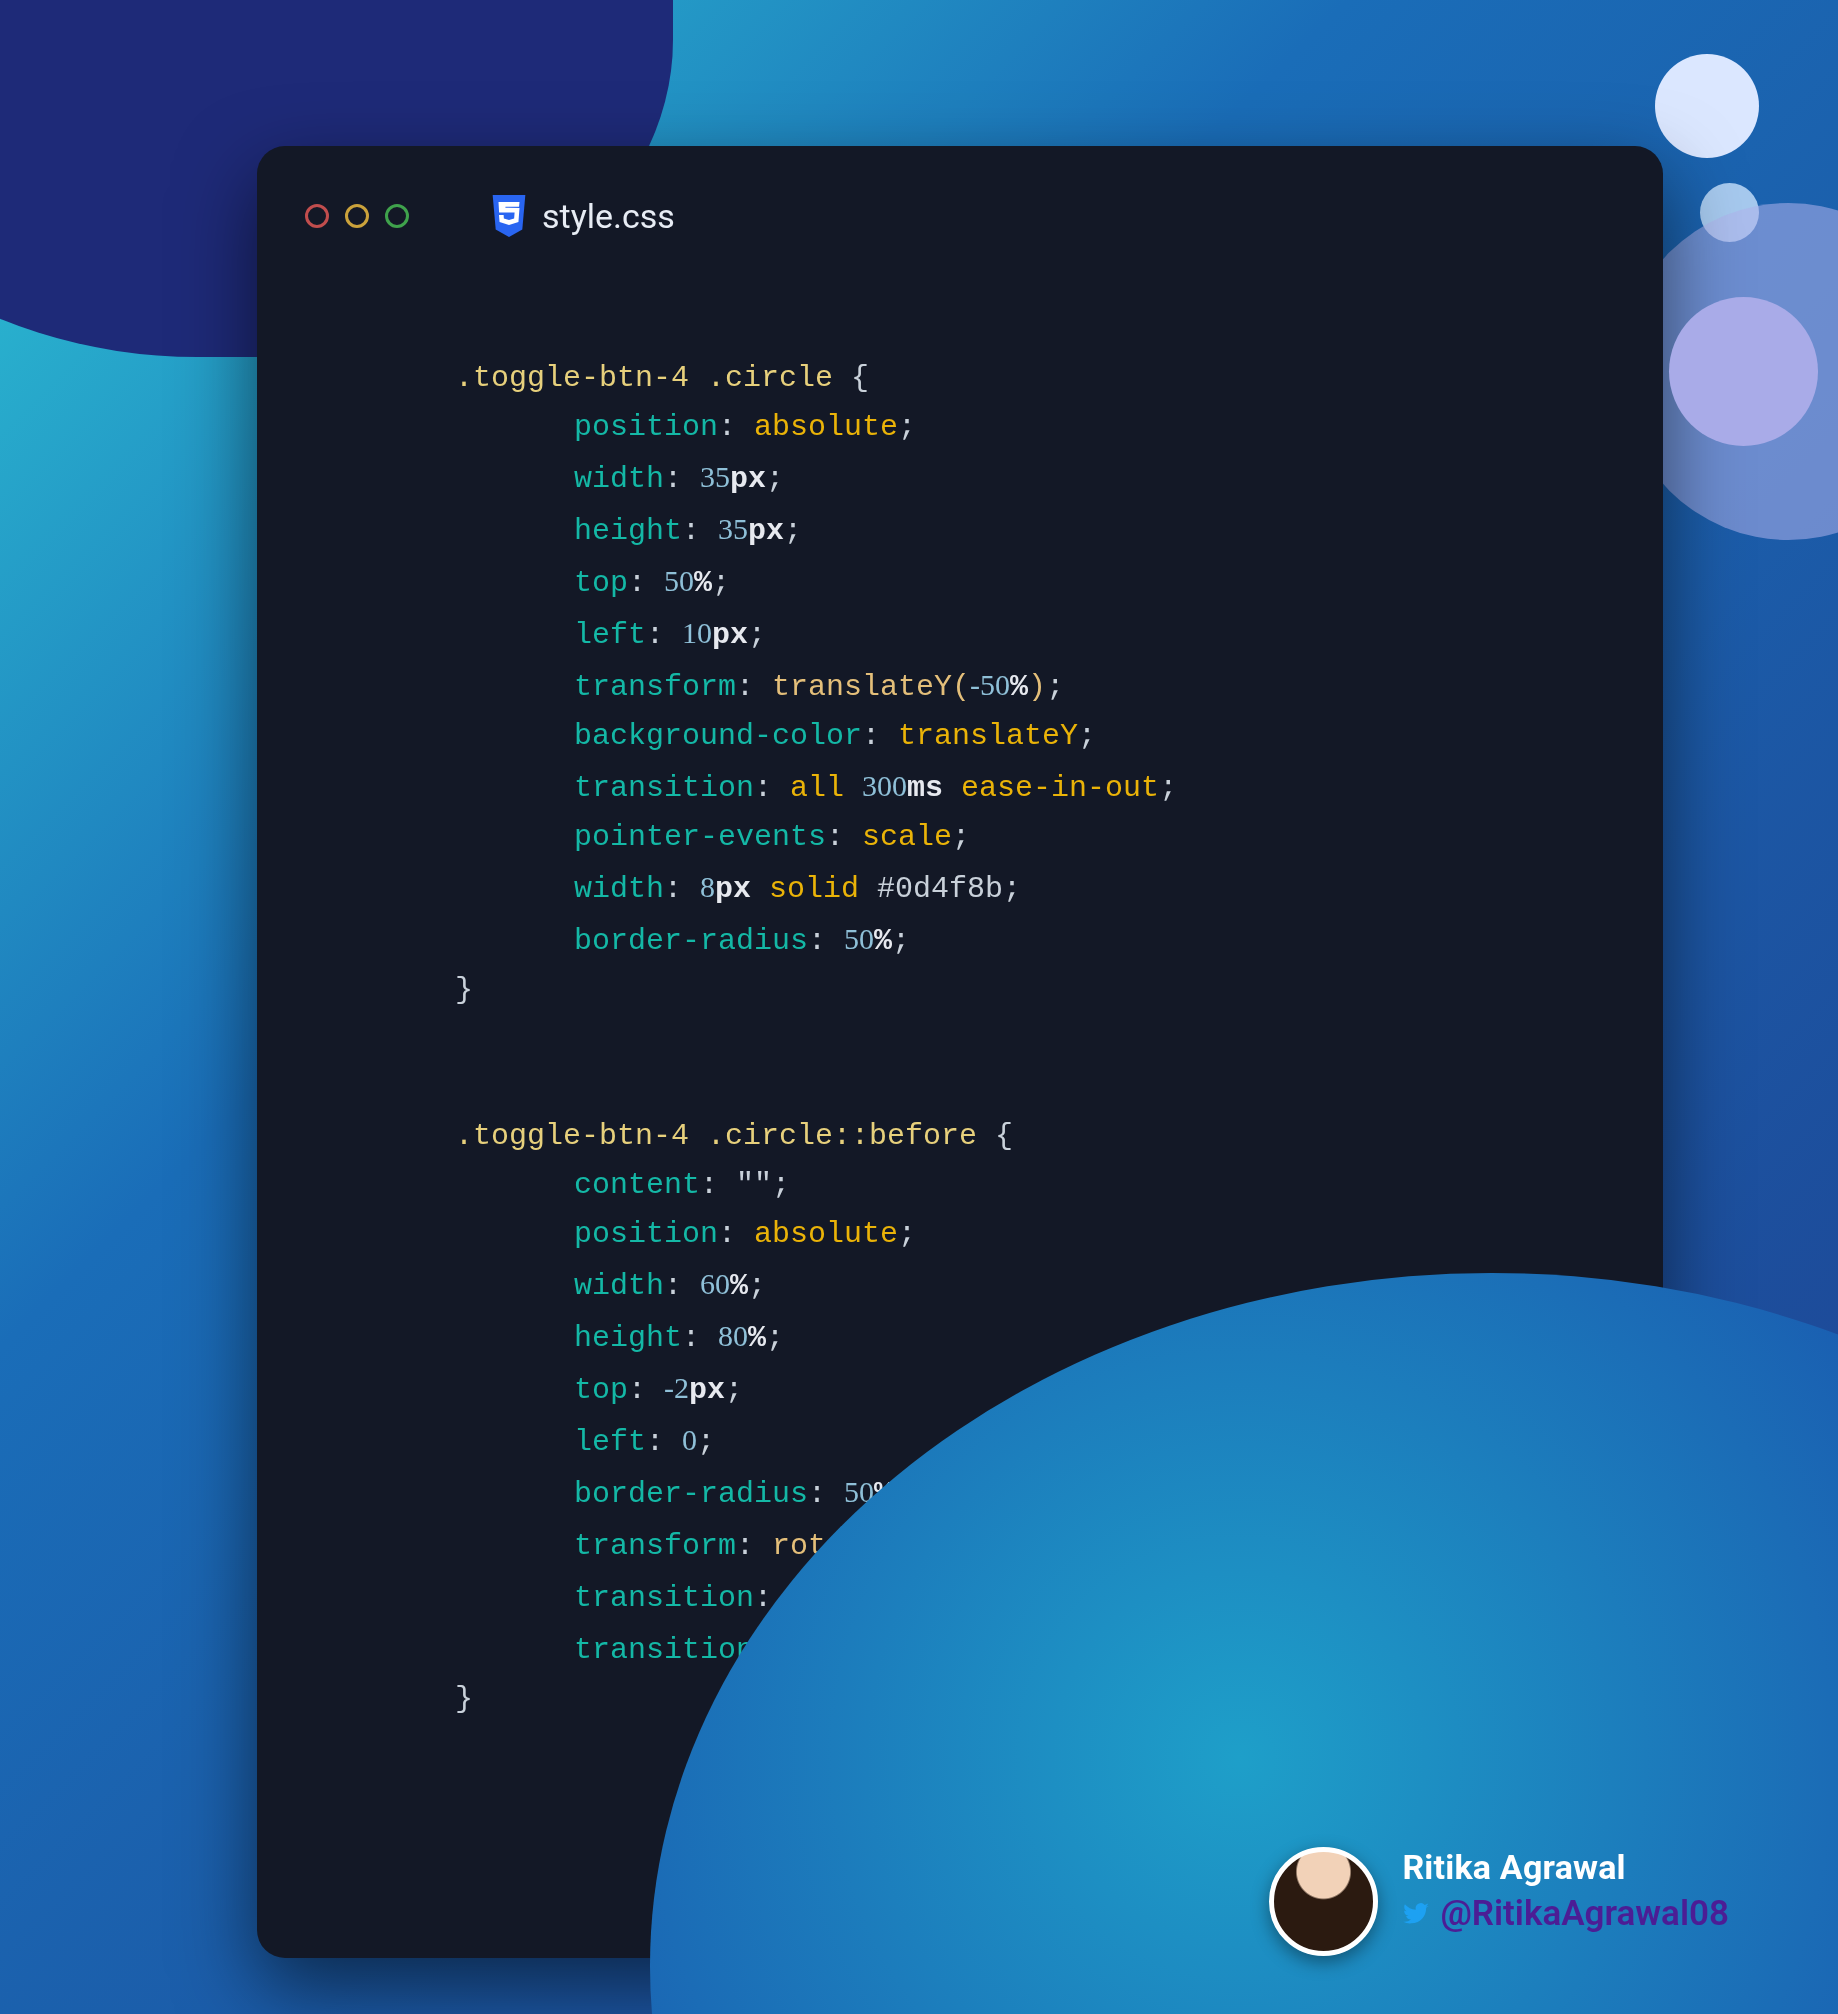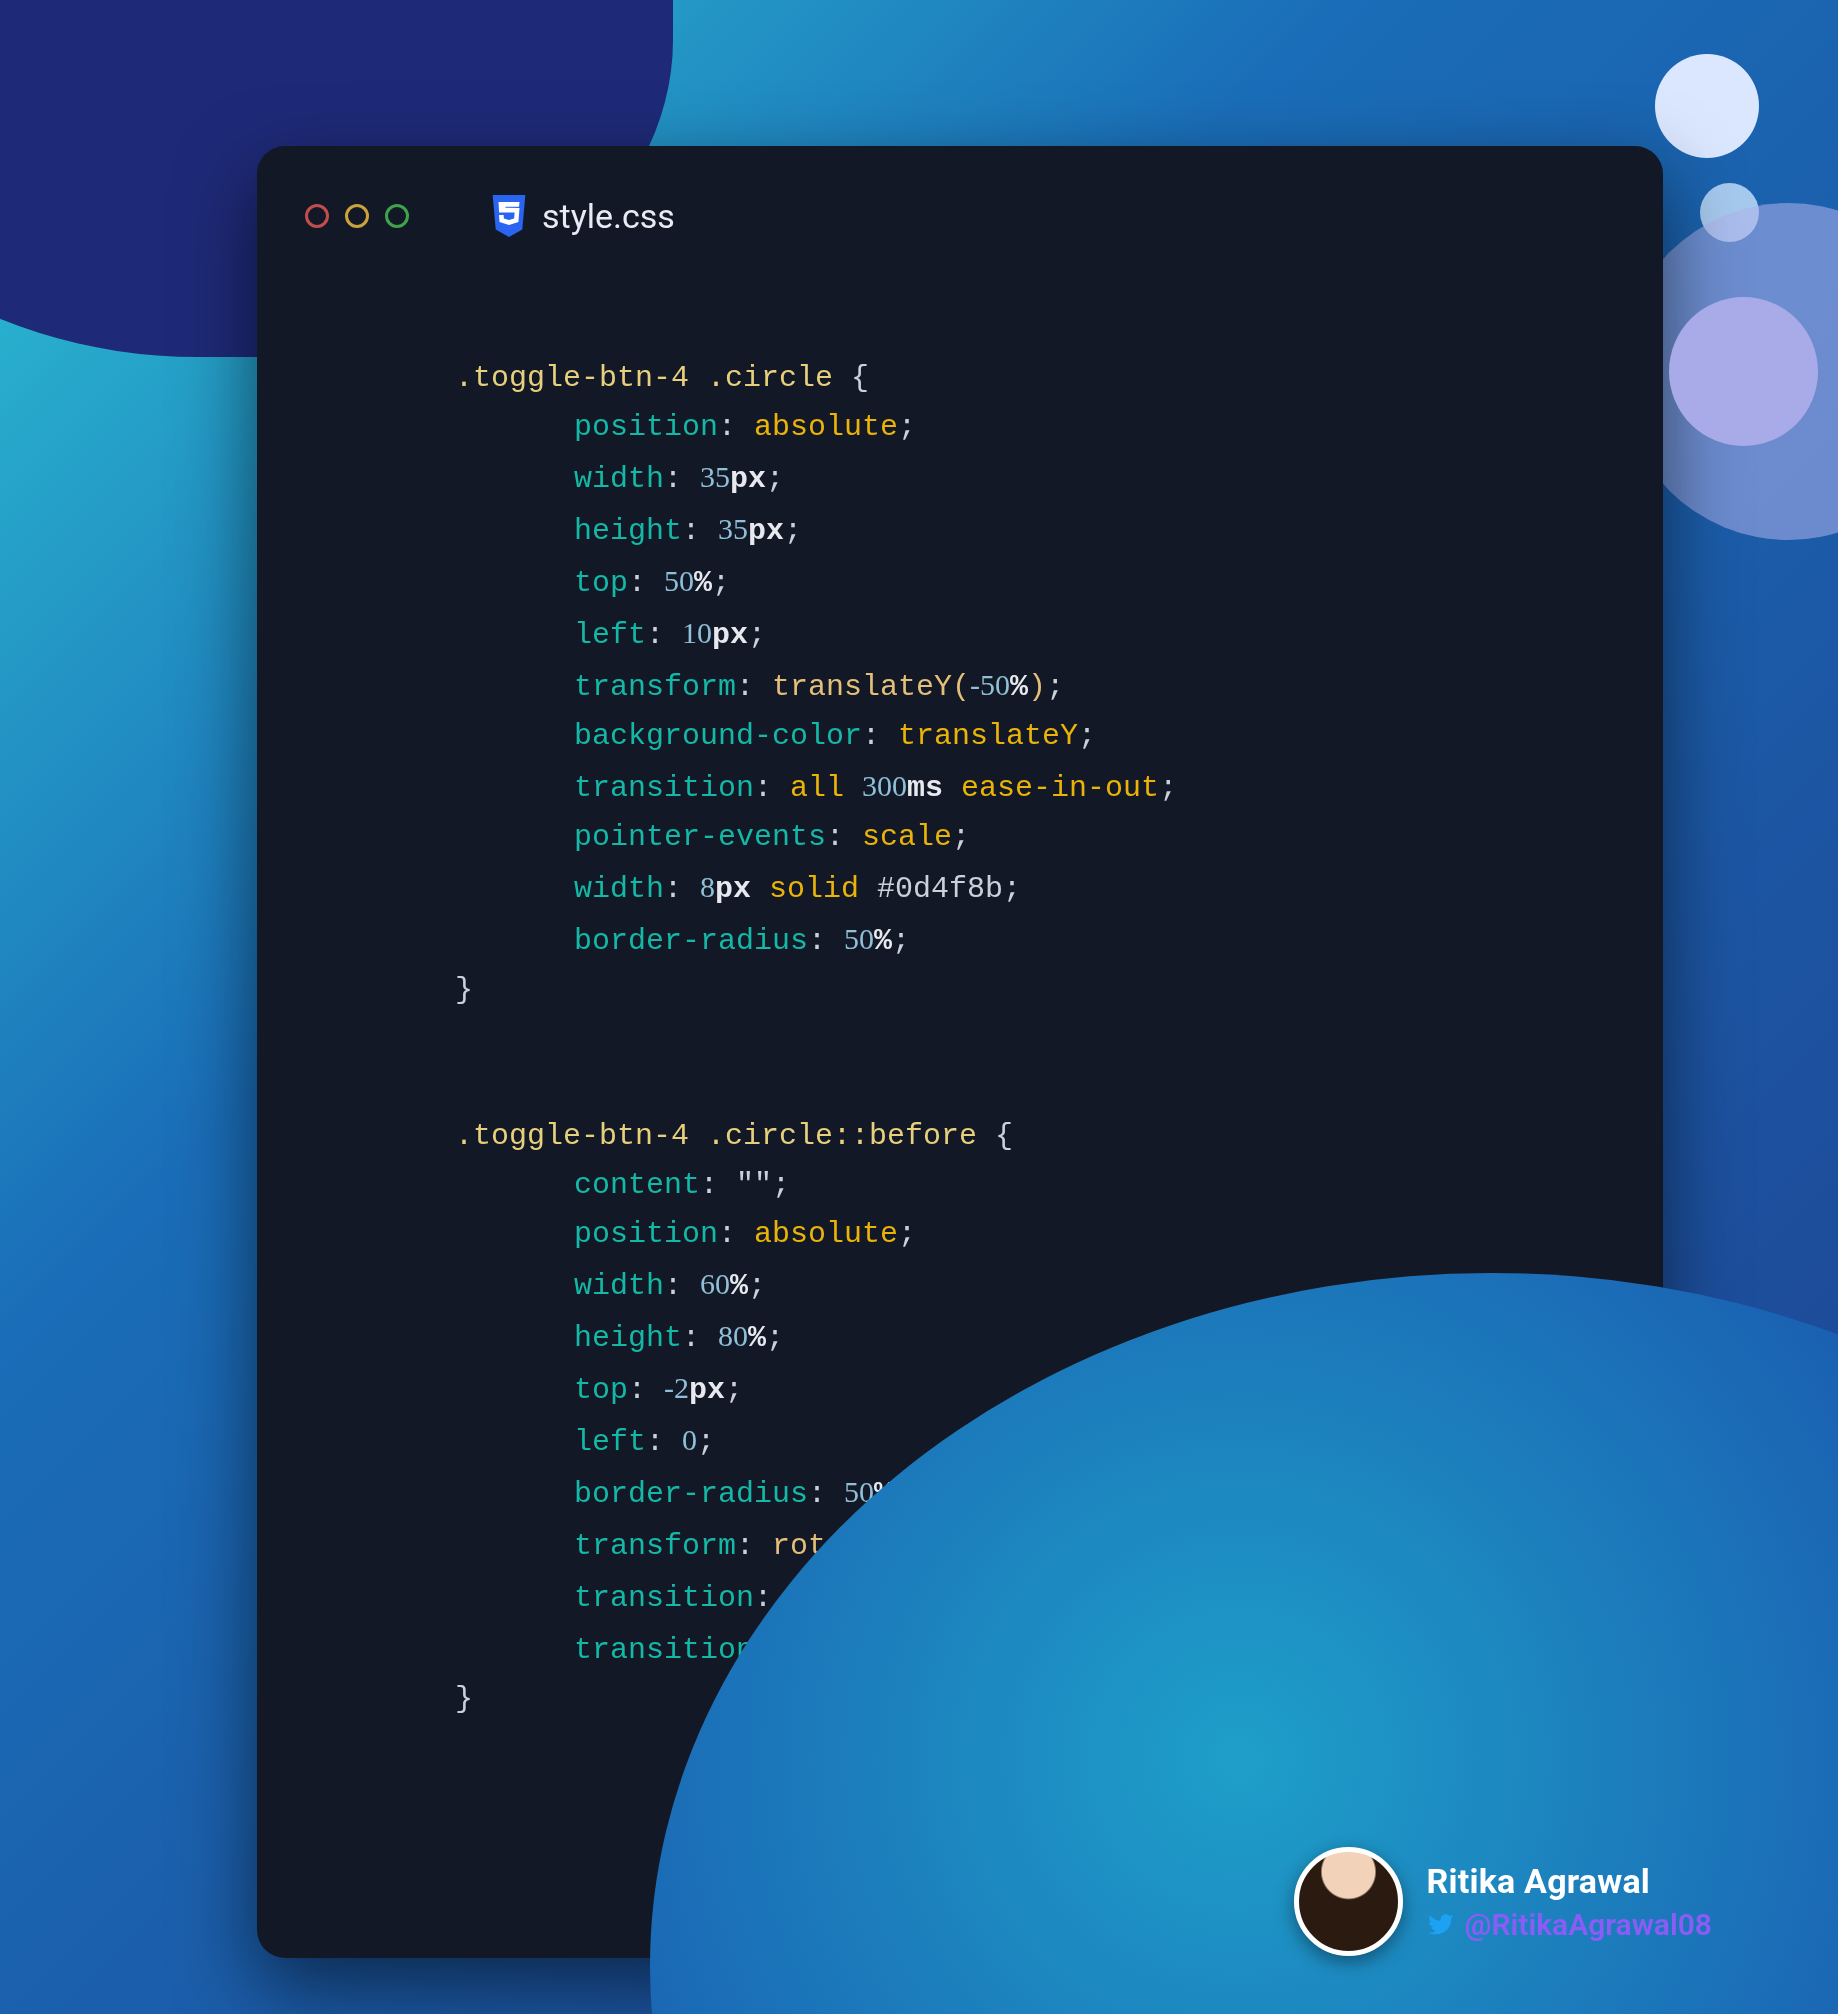--- a/index.html
+++ b/index.html
@@ -91,36 +91,36 @@
     .unit  { color: #e7e9ef; font-weight: 700; }
     .kw    { color: #eab308; }
     .hex   { color: #c9d1da; }
     .str   { color: #c9d1da; }
     .punct { color: #c9d1da; }
     .paren { color: #e4bf7a; }
 
     
     .author {
       position: absolute;
-      bottom: 59px; right: 126px;
-      display: flex; align-items: center; gap: 24px;
+      bottom: 59px; right: 109px;
+      display: flex; gap: 24px;
       z-index: 6;
       color: #fff;
     }
     .avatar {
       width: 109px; height: 109px; border-radius: 50%;
       background: radial-gradient(circle at 50% 20%, #f2d2b8 0%, #f2d2b8 28%, #2b1a10 30%, #2b1a10 100%);
       border: 5px solid #fff;
       box-shadow: 0 6px 18px rgba(0,0,0,0.4);
       position: relative; overflow: hidden;
     }
     .name { font-size: 34px; font-weight: 700; letter-spacing: 0.2px; }
     .handle-row { display: flex; align-items: center; gap: 10px; margin-top: 6px; }
     .tw { width: 28px; height: 28px; }
-    .handle { font-size: 30px; font-weight: 600; color: #8b5cf6; }
+    .handle { font-size: 35px; font-weight: 600; color: #4c1d95; }
 
     .sr { position: absolute; width: 1px; height: 1px; overflow: hidden; clip: rect(0 0 0 0); }
   </style>
 </head>
 <body>
 
 <div class="blob-tl"></div>
 <div class="bubble b1"></div>
 <div class="bubble b2"></div>
 <div class="bubble b3"></div>

